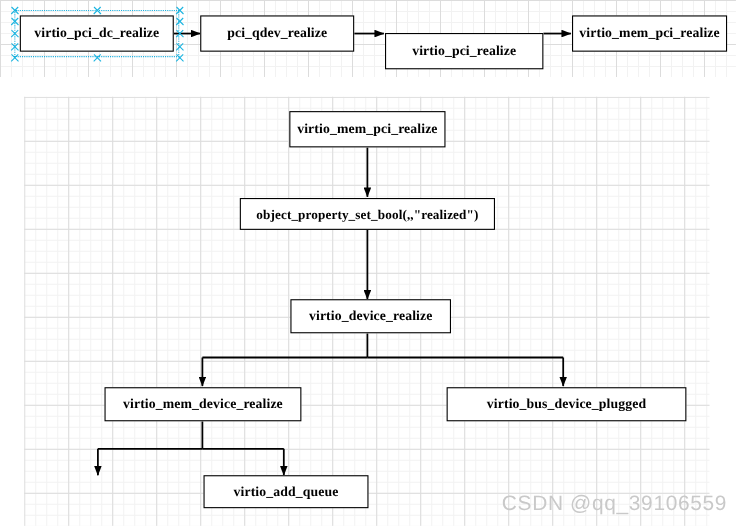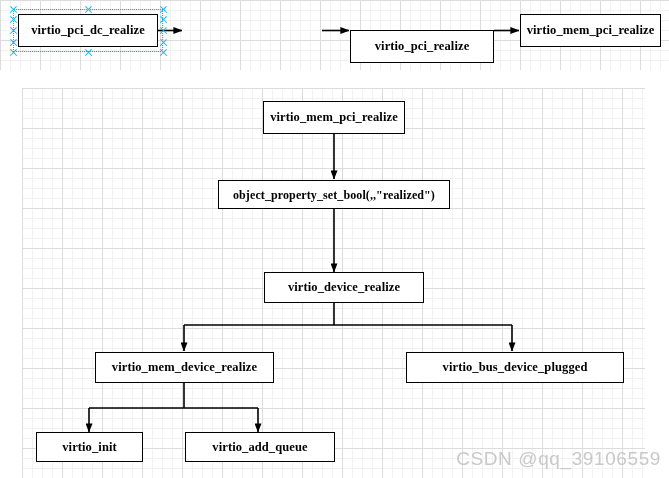--- a/index.html
+++ b/index.html
@@ -169,20 +169,23 @@
     <g stroke="#000000" stroke-width="1.6" fill="none" marker-end="url(#arrowhead)">
       <line x1="89" y1="408" x2="89" y2="432"></line>
       <line x1="258" y1="408" x2="258" y2="432"></line>
     </g>
   </svg>
 
   <div class="node" style="left:18px; top:14px; width:140px; height:33px;">
     <span>virtio_pci_dc_realize</span>
   </div>
 
+  <div class="node" style="left:182px; top:14px; width:140px; height:33px;">
+    <span>pci_qdev_realize</span>
+  </div>
 
   <div class="node" style="left:350px; top:14px; width:144px; height:33px;margin-top:16px;">
     <span>virtio_pci_realize</span>
   </div>
 
   <div class="node" style="left:520px; top:14px; width:141px; height:33px;">
     <span>virtio_mem_pci_realize</span>
   </div>
 
   <div class="sel-outline" style="left:13px; top:9px; width:150px; height:43px;"></div>
@@ -200,35 +203,32 @@
   <div class="handle" style="left:163px; top:42px;"></div>
 
   <div class="node" style="left:263px; top:101px; width:142px; height:33px;">
     <span>virtio_mem_pci_realize</span>
   </div>
 
   <div class="node small-text" style="left:218px; top:180px; width:232px; height:29px;">
     <span>object_property_set_bool(,,"realized")</span>
   </div>
 
-  <div class="node" style="left:264px; top:272px; width:160px; height:31px;">
+  <div class="node" style="left:264px; top:272px; width:146px; height:31px;">
     <span>virtio_device_realize</span>
   </div>
 
   <div class="node" style="left:95px; top:352px; width:179px; height:31px;">
     <span>virtio_mem_device_realize</span>
   </div>
 
   <div class="node" style="left:406px; top:352px; width:218px; height:31px;">
     <span>virtio_bus_device_plugged</span>
   </div>
 
-  <div class="node" style="left:36px; top:432px; width:107px; height:30px;">
-    <span>virtio_init</span>
-  </div>
 
   <div class="node" style="left:185px; top:432px; width:150px; height:30px;">
     <span>virtio_add_queue</span>
   </div>
 
   <div id="watermark">CSDN @qq_39106559</div>
 
 </div>
 
 </body></html>

